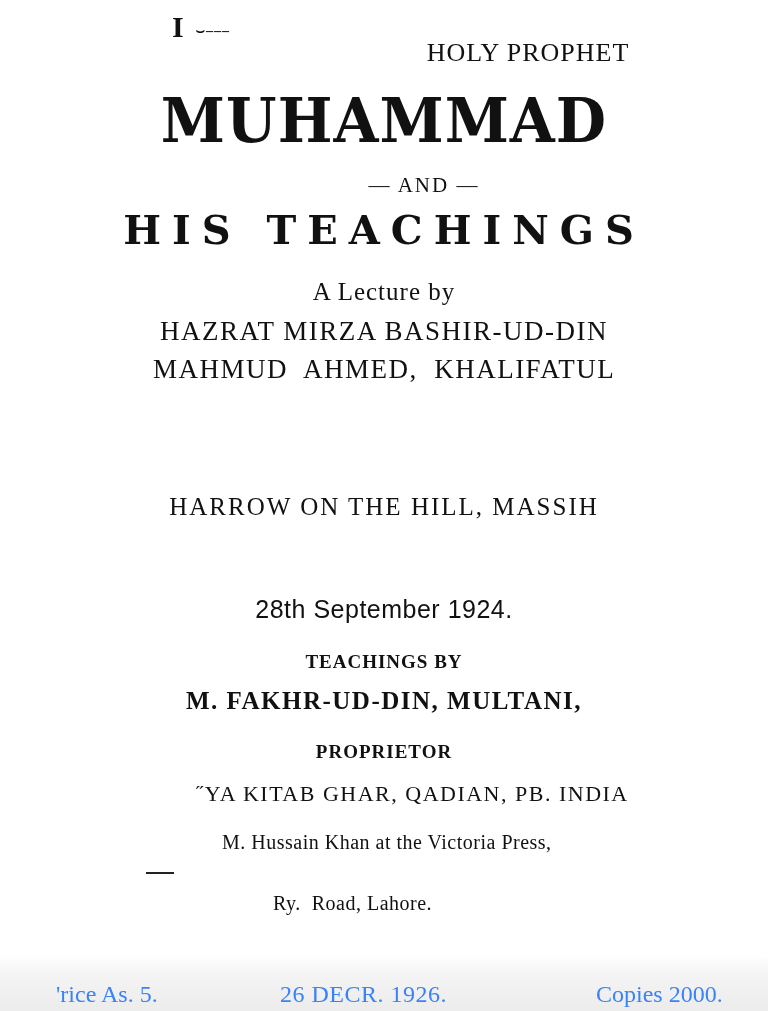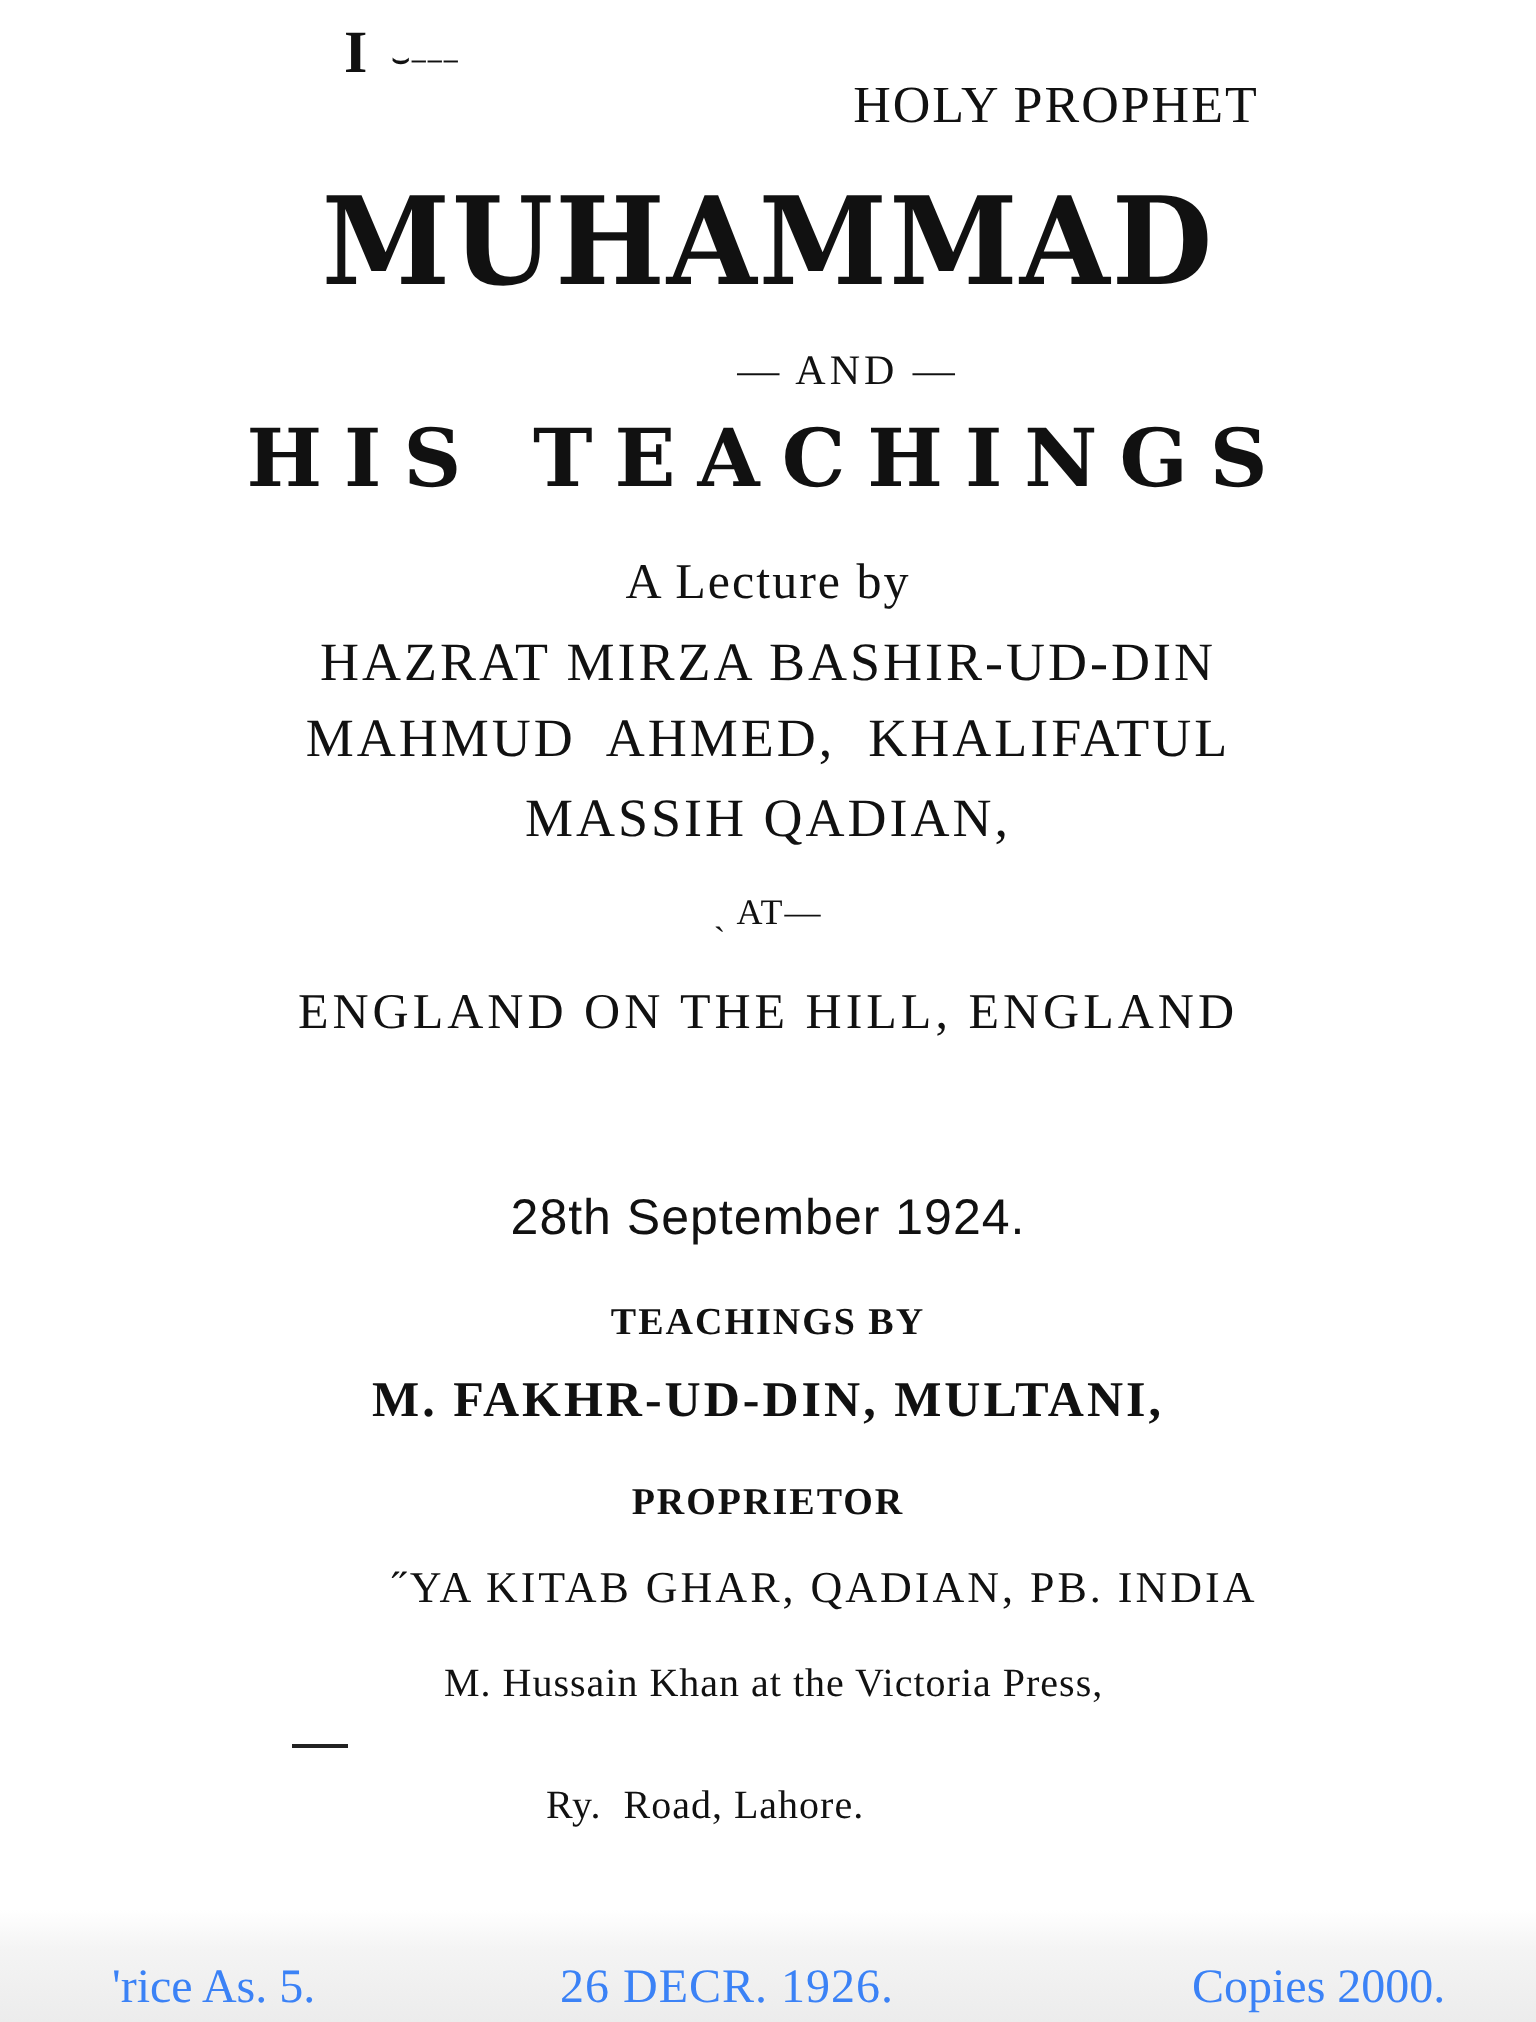--- a/index.html
+++ b/index.html
@@ -207,25 +207,23 @@
   <div class="line title-main">MUHAMMAD</div>
 
   <div class="line and-line">— AND —</div>
 
   <div class="line title-second">HIS TEACHINGS</div>
 
   <div class="line lecture-by">A Lecture by</div>
 
   <div class="line author author-1">HAZRAT MIRZA BASHIR-UD-DIN</div>
   <div class="line author author-2" style="white-space: pre;">MAHMUD  AHMED,  KHALIFATUL</div>
-  <div class="line author author-3">MASSIH QADIAN,</div>
-
-  <div class="line at-line">ˏ AT—</div>
-
-  <div class="line venue">ENGLAND ON THE HILL, ENGLAND</div>
+
+
+  <div class="line venue">HARROW ON THE HILL, MASSIH</div>
 
 
   <div class="line date">28th September 1924.</div>
 
   <div class="line published-by">TEACHINGS BY</div>
 
   <div class="line publisher">M. FAKHR-UD-DIN, MULTANI,</div>
 
   <div class="line proprietor">PROPRIETOR</div>
 

